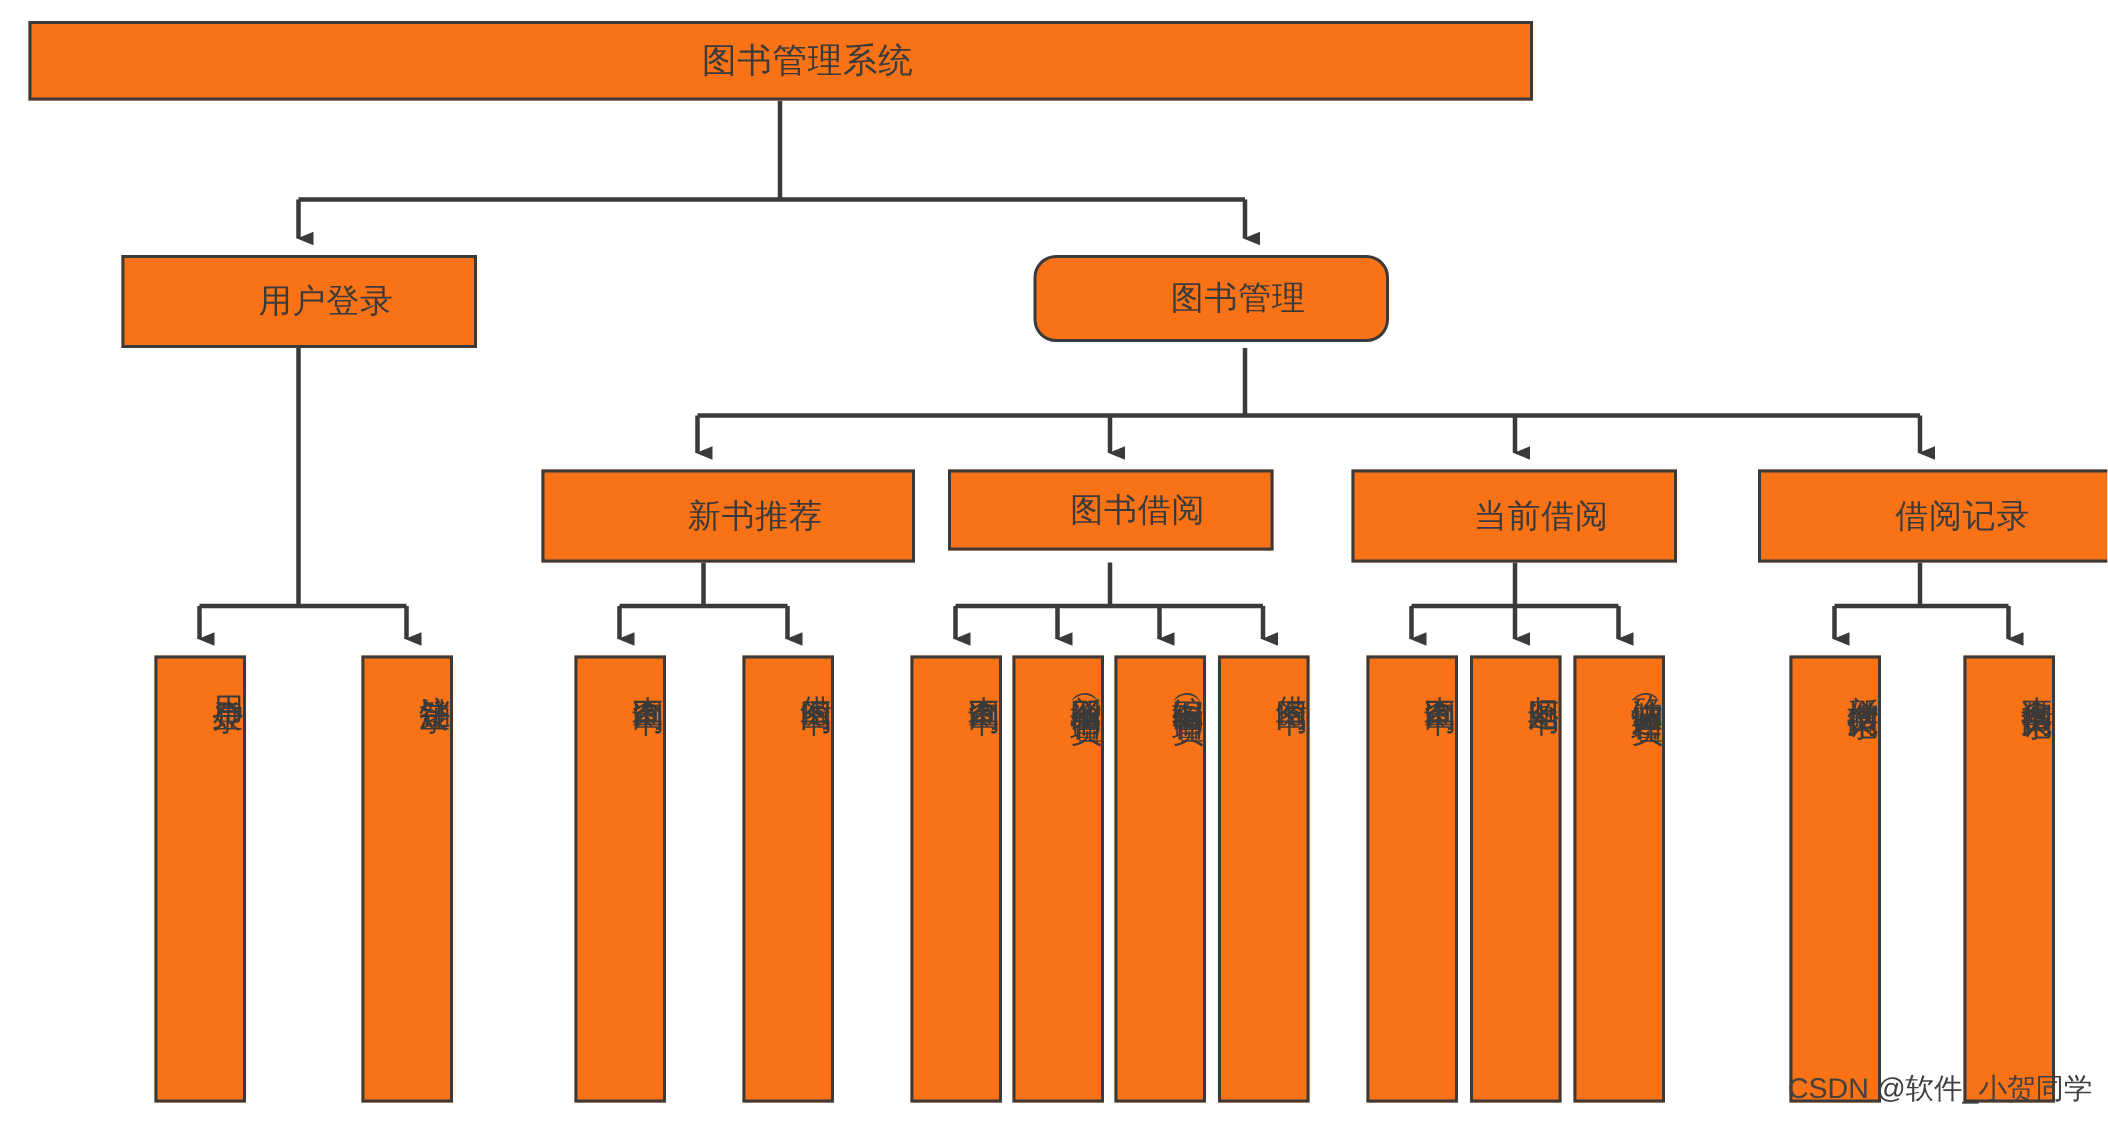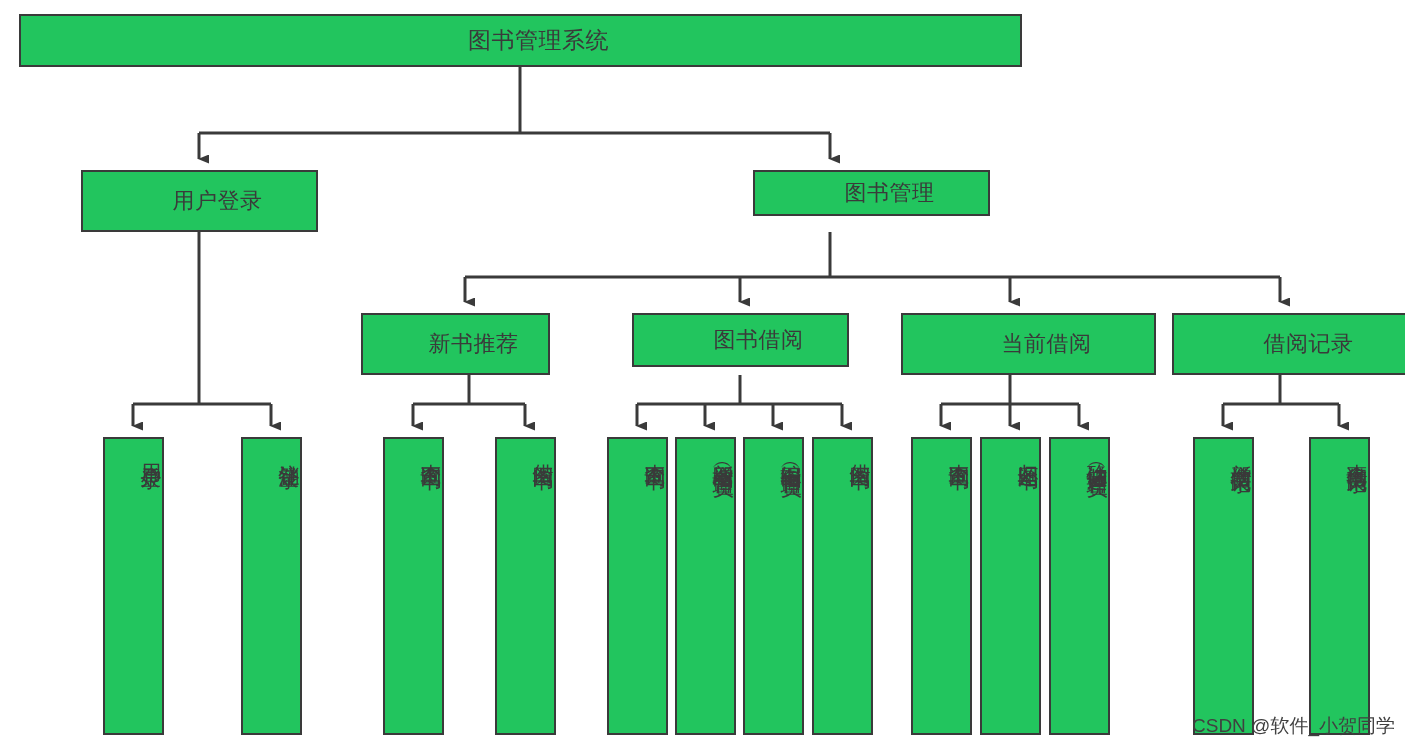--- a/index.html
+++ b/index.html
@@ -23,21 +23,21 @@
     position: absolute;
     left: 0;
     top: 0;
     width: 1405px;
     height: 747px;
   }
   .node {
     position: absolute;
     box-sizing: border-box;
     border: 2px solid #3a3a3a;
-    background: #22c55e;
+    background: #f97316;
     color: #3a3a3a;
     display: flex;
     align-items: center;
     justify-content: center;
     text-align: center;
     z-index: 2;
     padding-left: 36px;
   }
   .node .label {
     display: block;
@@ -129,31 +129,31 @@
     </g>
   </svg>
 
   <div class="node horiz root" style="left:19px; top:14px; width:1003px; height:53px;">
     <span class="label">图书管理系统</span>
   </div>
 
   <div class="node horiz" style="left:81px; top:170px; width:237px; height:62px;">
     <span class="label">用户登录</span>
   </div>
-  <div class="node horiz" style="left:753px; top:170px; width:237px; height:46px;">
+  <div class="node horiz" style="left:689px; top:170px; width:237px; height:58px;border-radius:15px;">
     <span class="label">图书管理</span>
   </div>
 
-  <div class="node horiz" style="left:361px; top:313px; width:189px; height:62px;">
+  <div class="node horiz" style="left:361px; top:313px; width:249px; height:62px;">
     <span class="label">新书推荐</span>
   </div>
   <div class="node horiz" style="left:632px; top:313px; width:217px; height:54px;">
     <span class="label">图书借阅</span>
   </div>
-  <div class="node horiz" style="left:901px; top:313px; width:255px; height:62px;">
+  <div class="node horiz" style="left:901px; top:313px; width:217px; height:62px;">
     <span class="label">当前借阅</span>
   </div>
   <div class="node horiz" style="left:1172px; top:313px; width:237px; height:62px;">
     <span class="label">借阅记录</span>
   </div>
 
   <div class="node vert" style="left:103px; top:437px; width:61px; height:298px;">
     <span class="label">用户登录</span>
   </div>
   <div class="node vert" style="left:241px; top:437px; width:61px; height:298px;">

